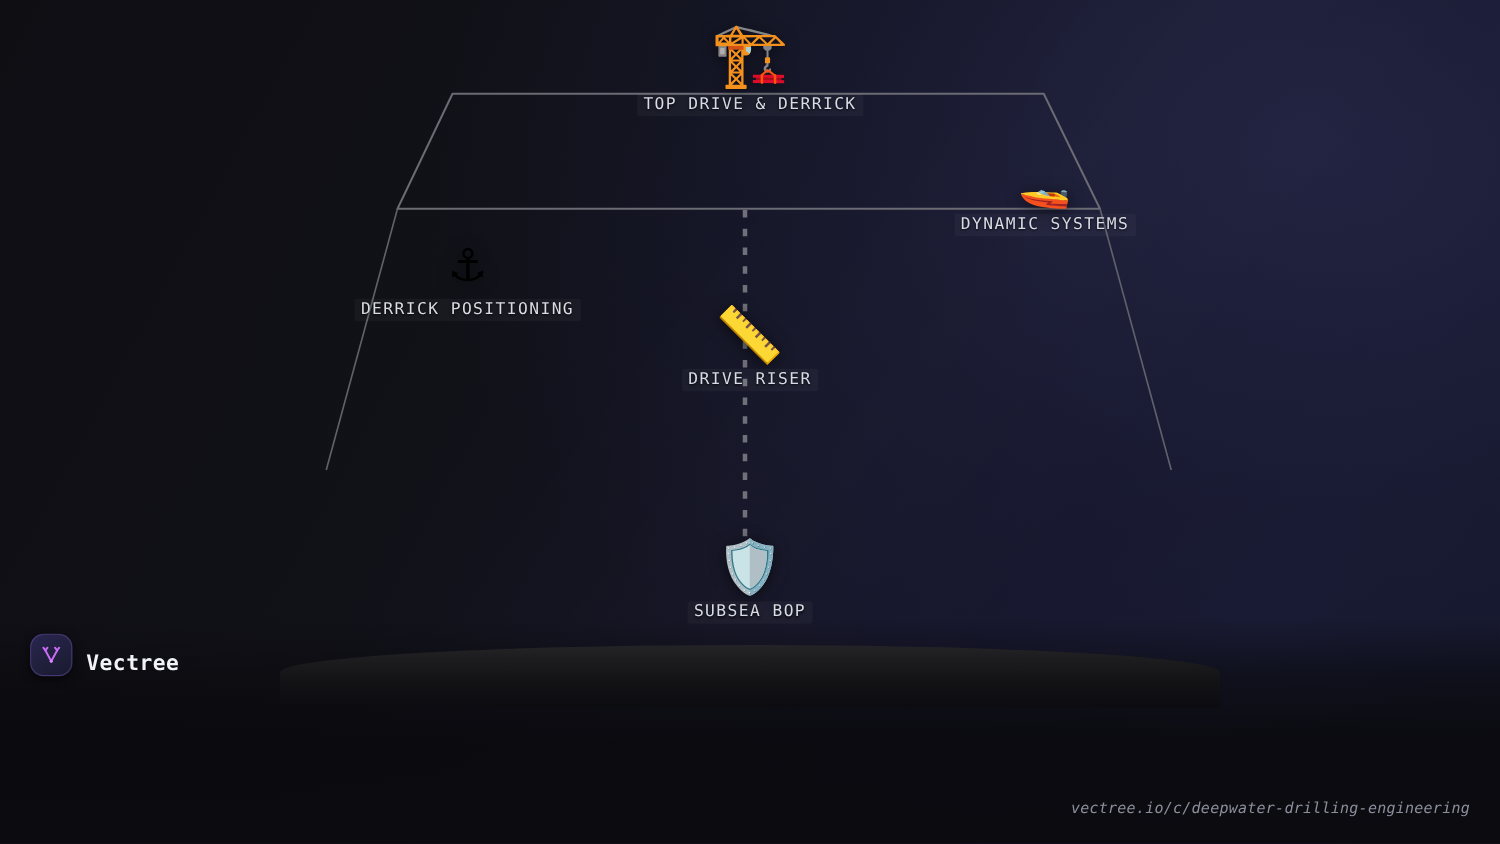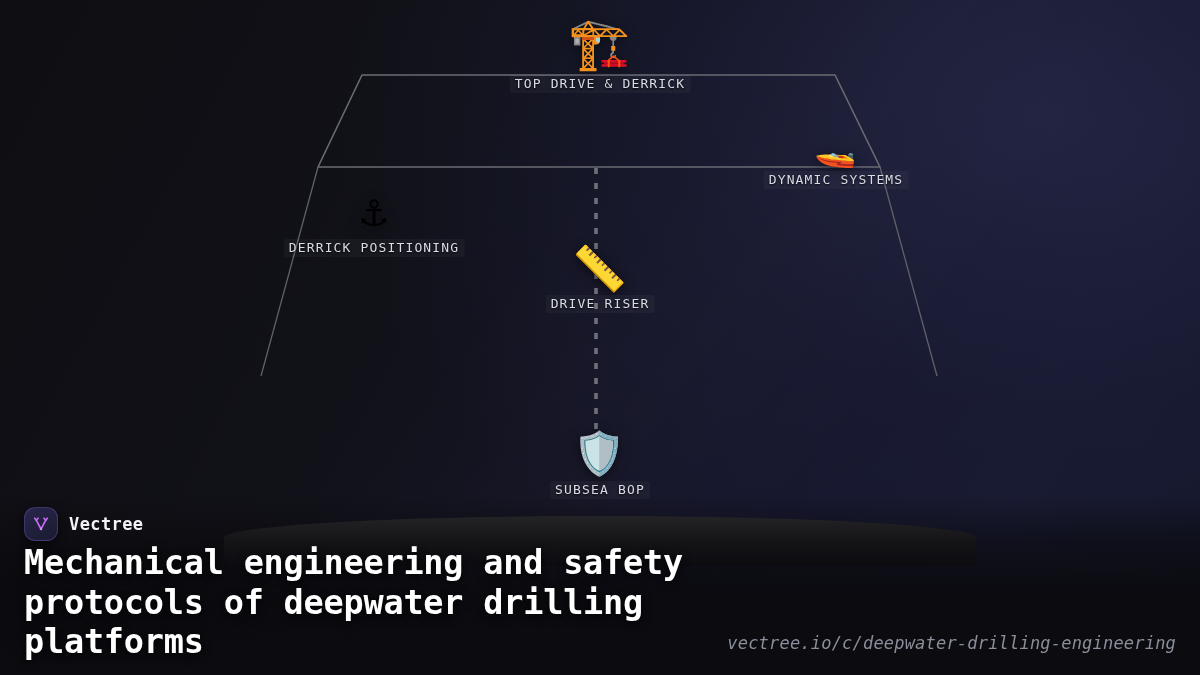--- a/index.html
+++ b/index.html
@@ -108,21 +108,21 @@
     position: absolute;
     inset: 0;
     background: linear-gradient(180deg, rgba(10,10,14,0) 0%, rgba(10,10,14,0.62) 26%, rgba(10,10,14,0.93) 55%, #0b0b10 100%);
   }
 
   #brand {
     position: absolute;
     left: 24px;
     top: 12px;
     display: flex;
-    align-items: center;
+    align-items: flex-end;
     gap: 11px;
     pointer-events: auto;
   }
   #brand-mark {
     width: 34px;
     height: 34px;
     border-radius: 11px;
     background: linear-gradient(150deg, #2a2550 0%, #20203c 55%, #191a30 100%);
     border: 1px solid rgba(150,110,230,0.28);
     display: flex;
@@ -151,21 +151,21 @@
     color: #ffffff;
     letter-spacing: -0.2px;
     text-shadow: 0 2px 10px rgba(0,0,0,0.85);
   }
 
   #url {
     position: absolute;
     right: 24px;
     bottom: 22px;
     font-family: "DejaVu Sans Mono", "Liberation Mono", monospace;
-    font-size: 17px;
+    font-size: 12px;
     font-style: italic;
     color: #8b8f9c;
     letter-spacing: 0.2px;
     pointer-events: auto;
   }
 </style>
 </head>
 <body>
 
 <div id="stage">
@@ -222,18 +222,17 @@
             <path d="M6.4 7.6 L8.4 5.0"></path>
             <path d="M17.6 7.6 L15.6 5.0"></path>
             <path d="M17.6 7.6 L19.6 5.0"></path>
           </g>
           <circle cx="12" cy="18" r="1.5" fill="#d98bff"></circle>
         </svg>
       </div>
       <div id="brand-name">Vectree</div>
     </div>
 
-    <div id="headline">Mechanical engineering and safety protocols of deepwater drilling platforms</div>
 
     <div id="url">vectree.io/c/deepwater-drilling-engineering</div>
   </div>
 
 </div>
 
 </body></html>

